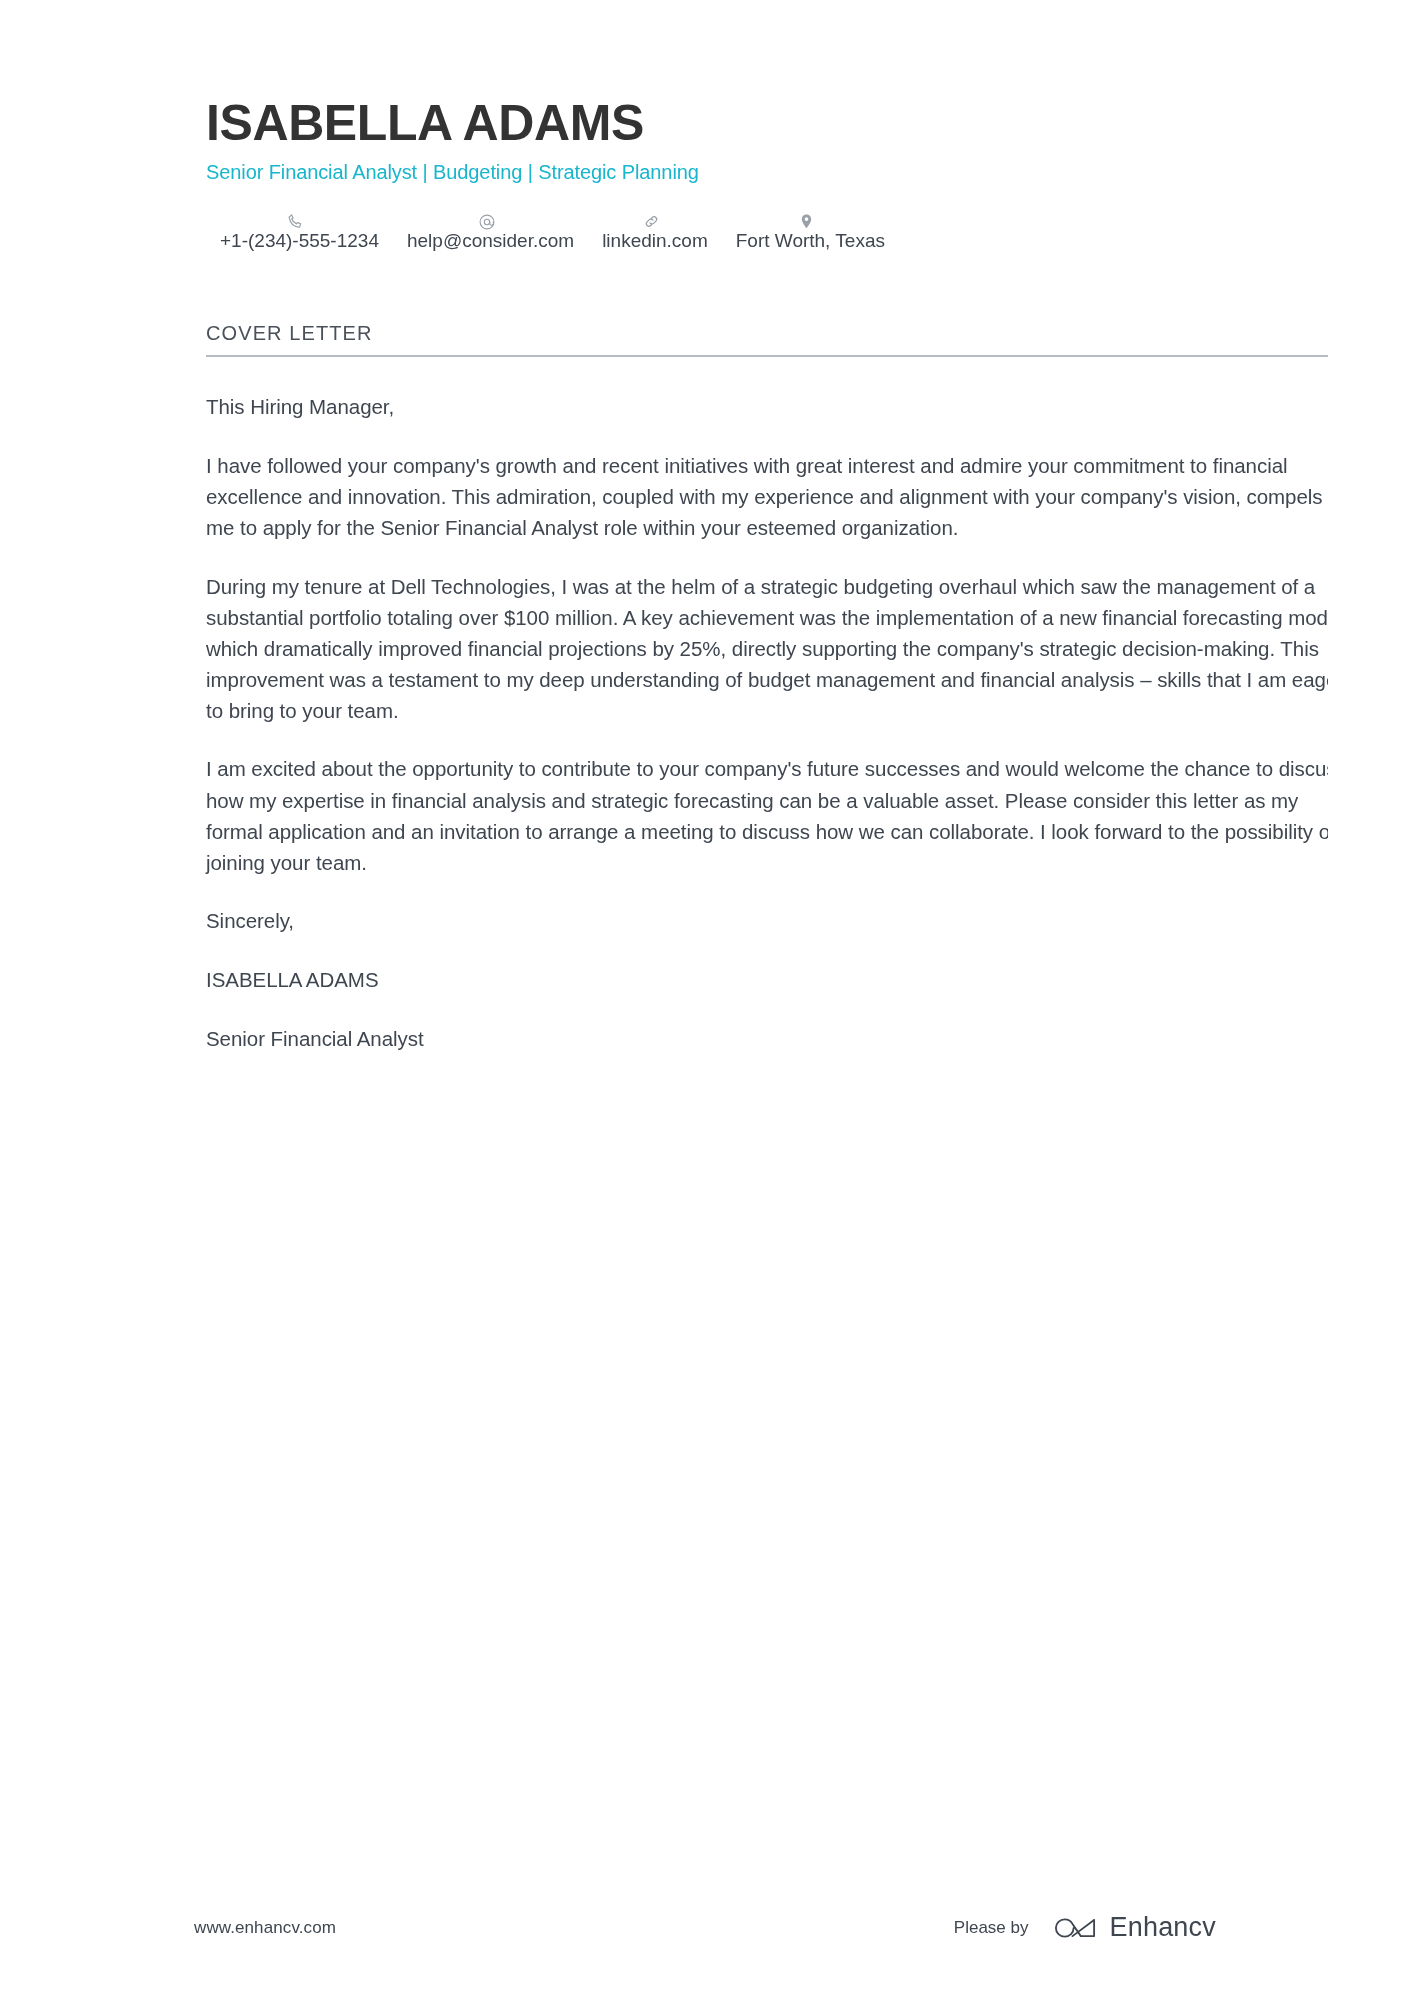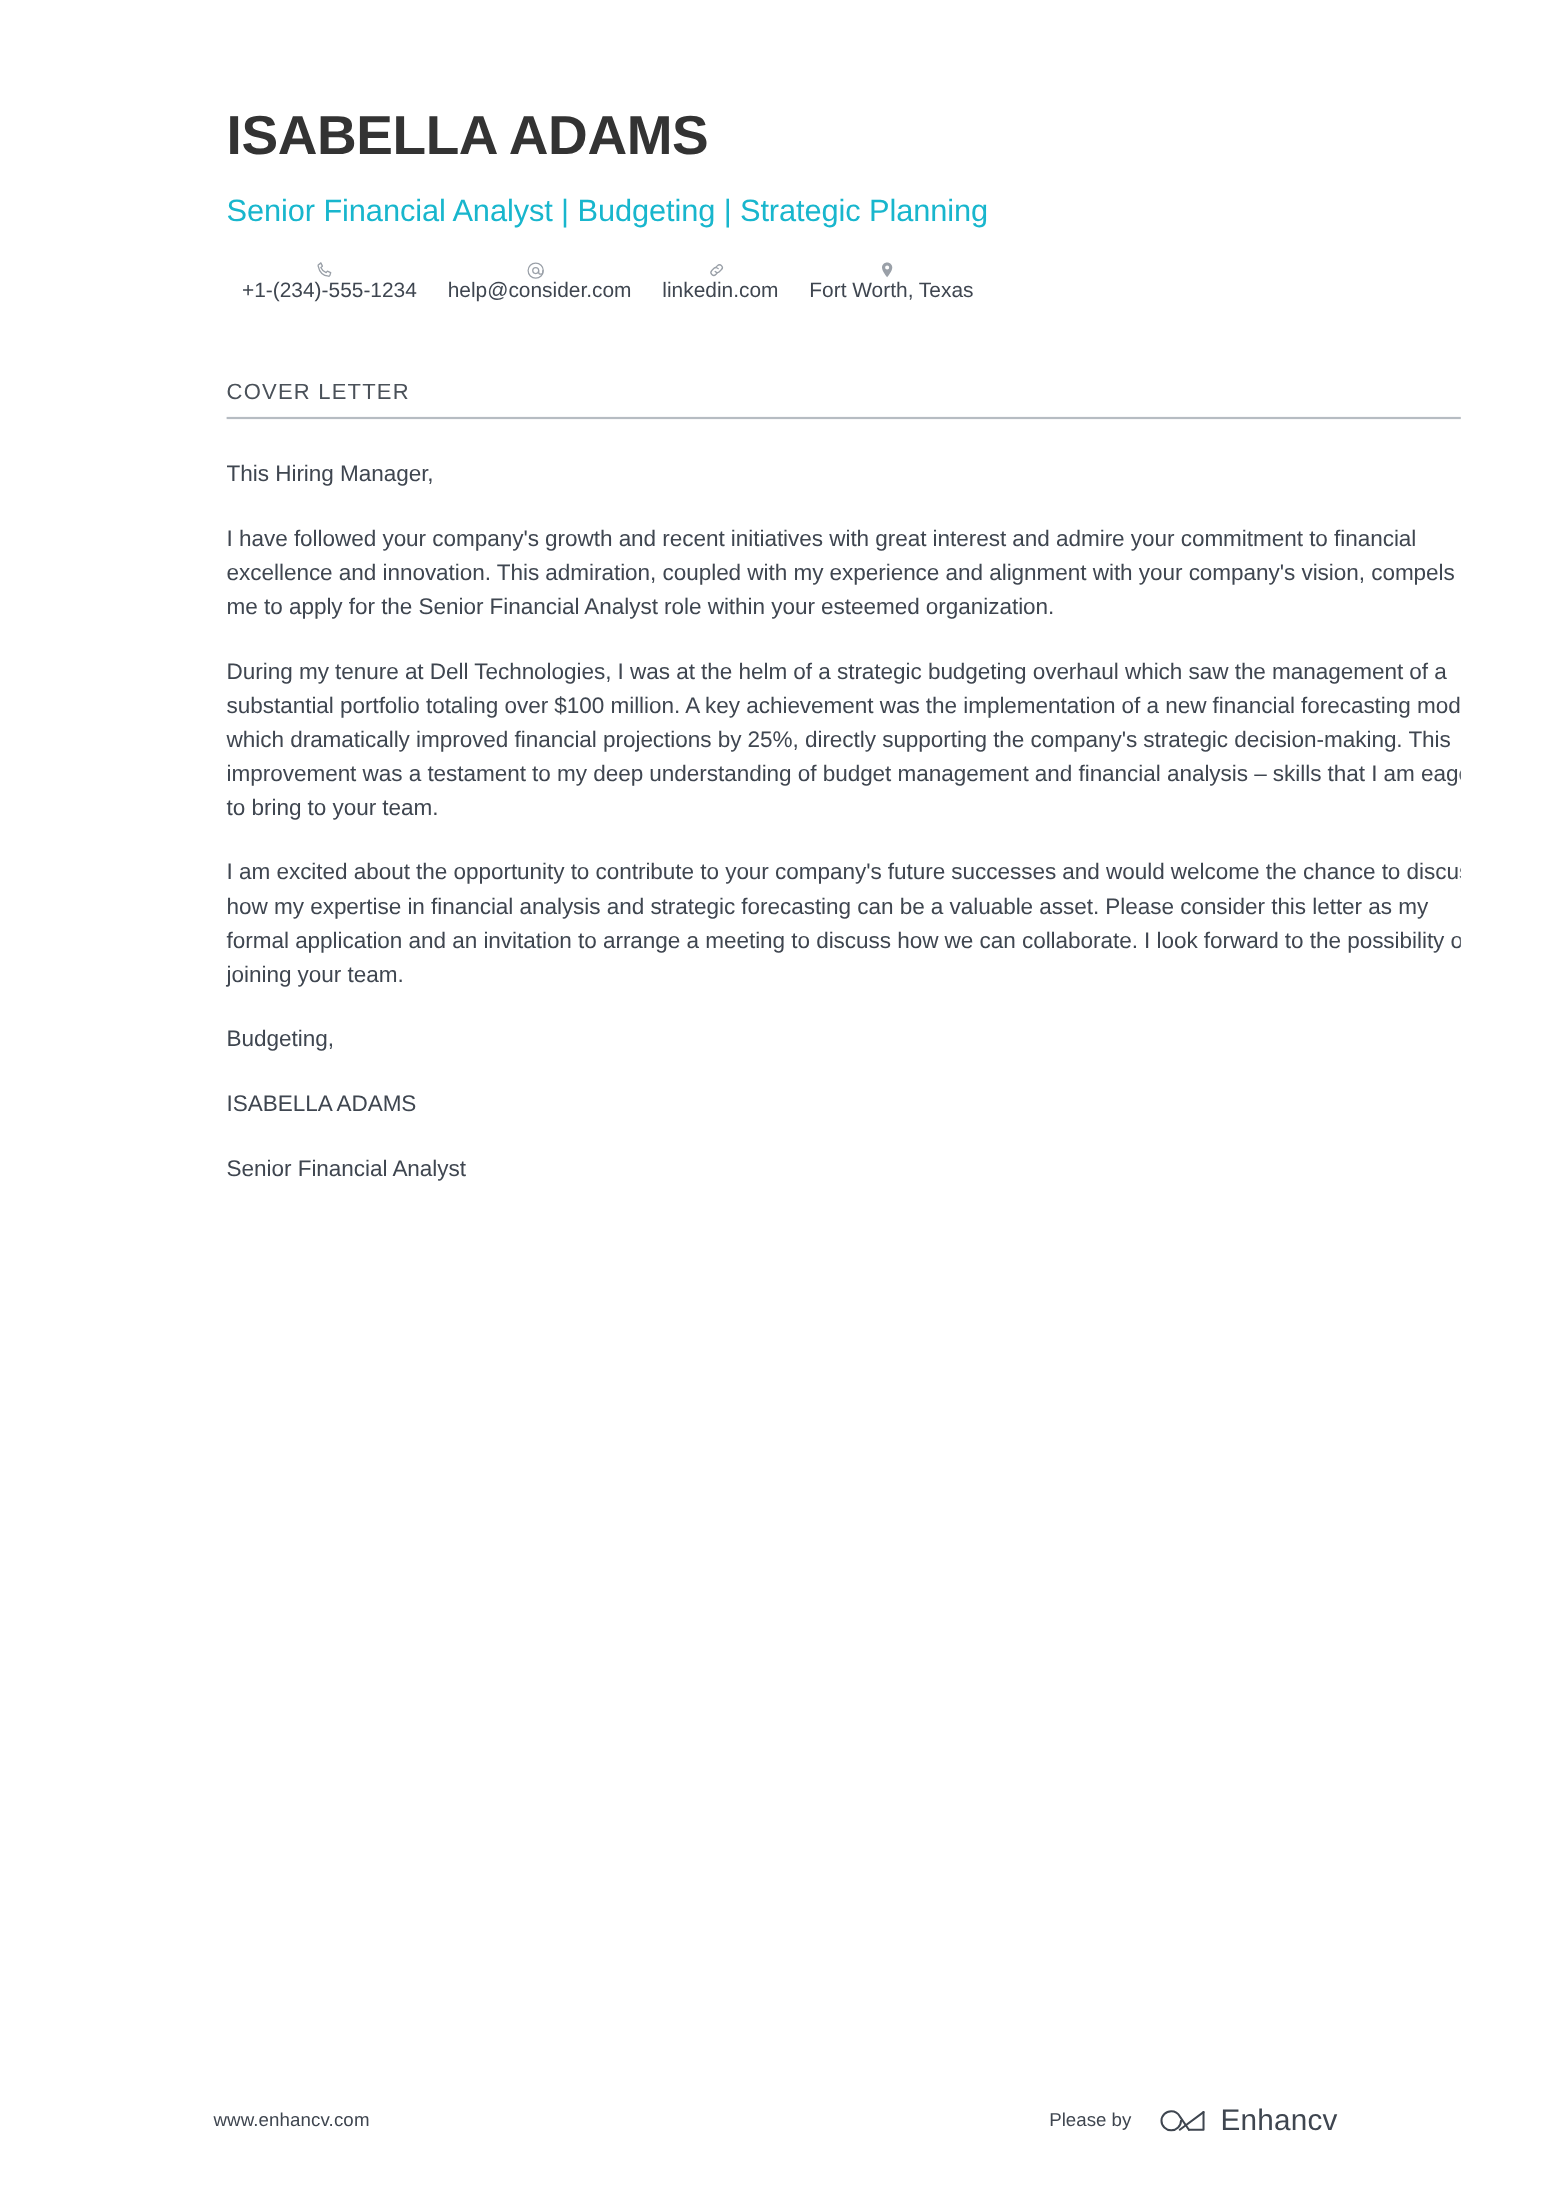--- a/index.html
+++ b/index.html
@@ -34,22 +34,22 @@
   .full-name {
     font-size: 50px;
     font-weight: bold;
     letter-spacing: -0.4px;
     color: #333333;
     line-height: 1.08;
     margin: 0;
     white-space: nowrap;
   }
   .headline {
-    margin: 24px 0 0 0;
-    font-size: 28px;
+    margin: 10px 0 0 0;
+    font-size: 20px;
     font-weight: normal;
     color: #18b6cd;
     line-height: 1.25;
     letter-spacing: -0.1px;
     white-space: nowrap;
   }
 
   
   .contact-row {
     display: flex;
@@ -215,21 +215,21 @@
 
     <div class="section">
       <div class="section-title">COVER LETTER</div>
       <div class="section-rule"></div>
 
       <div class="letter">
         <p class="salutation">This Hiring Manager,</p>
         <p>I have followed your company's growth and recent initiatives with great interest and admire your commitment to financial excellence and innovation. This admiration, coupled with my experience and alignment with your company's vision, compels me to apply for the Senior Financial Analyst role within your esteemed organization.</p>
         <p>During my tenure at Dell Technologies, I was at the helm of a strategic budgeting overhaul which saw the management of a substantial portfolio totaling over $100 million. A key achievement was the implementation of a new financial forecasting model, which dramatically improved financial projections by 25%, directly supporting the company's strategic decision-making. This improvement was a testament to my deep understanding of budget management and financial analysis – skills that I am eager to bring to your team.</p>
         <p>I am excited about the opportunity to contribute to your company's future successes and would welcome the chance to discuss how my expertise in financial analysis and strategic forecasting can be a valuable asset. Please consider this letter as my formal application and an invitation to arrange a meeting to discuss how we can collaborate. I look forward to the possibility of joining your team.</p>
-        <p class="sign-off">Budgeting,</p>
+        <p class="sign-off">Sincerely,</p>
         <p class="signature-name">ISABELLA ADAMS</p>
         <p class="signature-title">Senior Financial Analyst</p>
       </div>
     </div>
 
   </div>
 
   <div class="footer">
     <div class="footer-inner">
       <div class="footer-url">www.enhancv.com</div>

